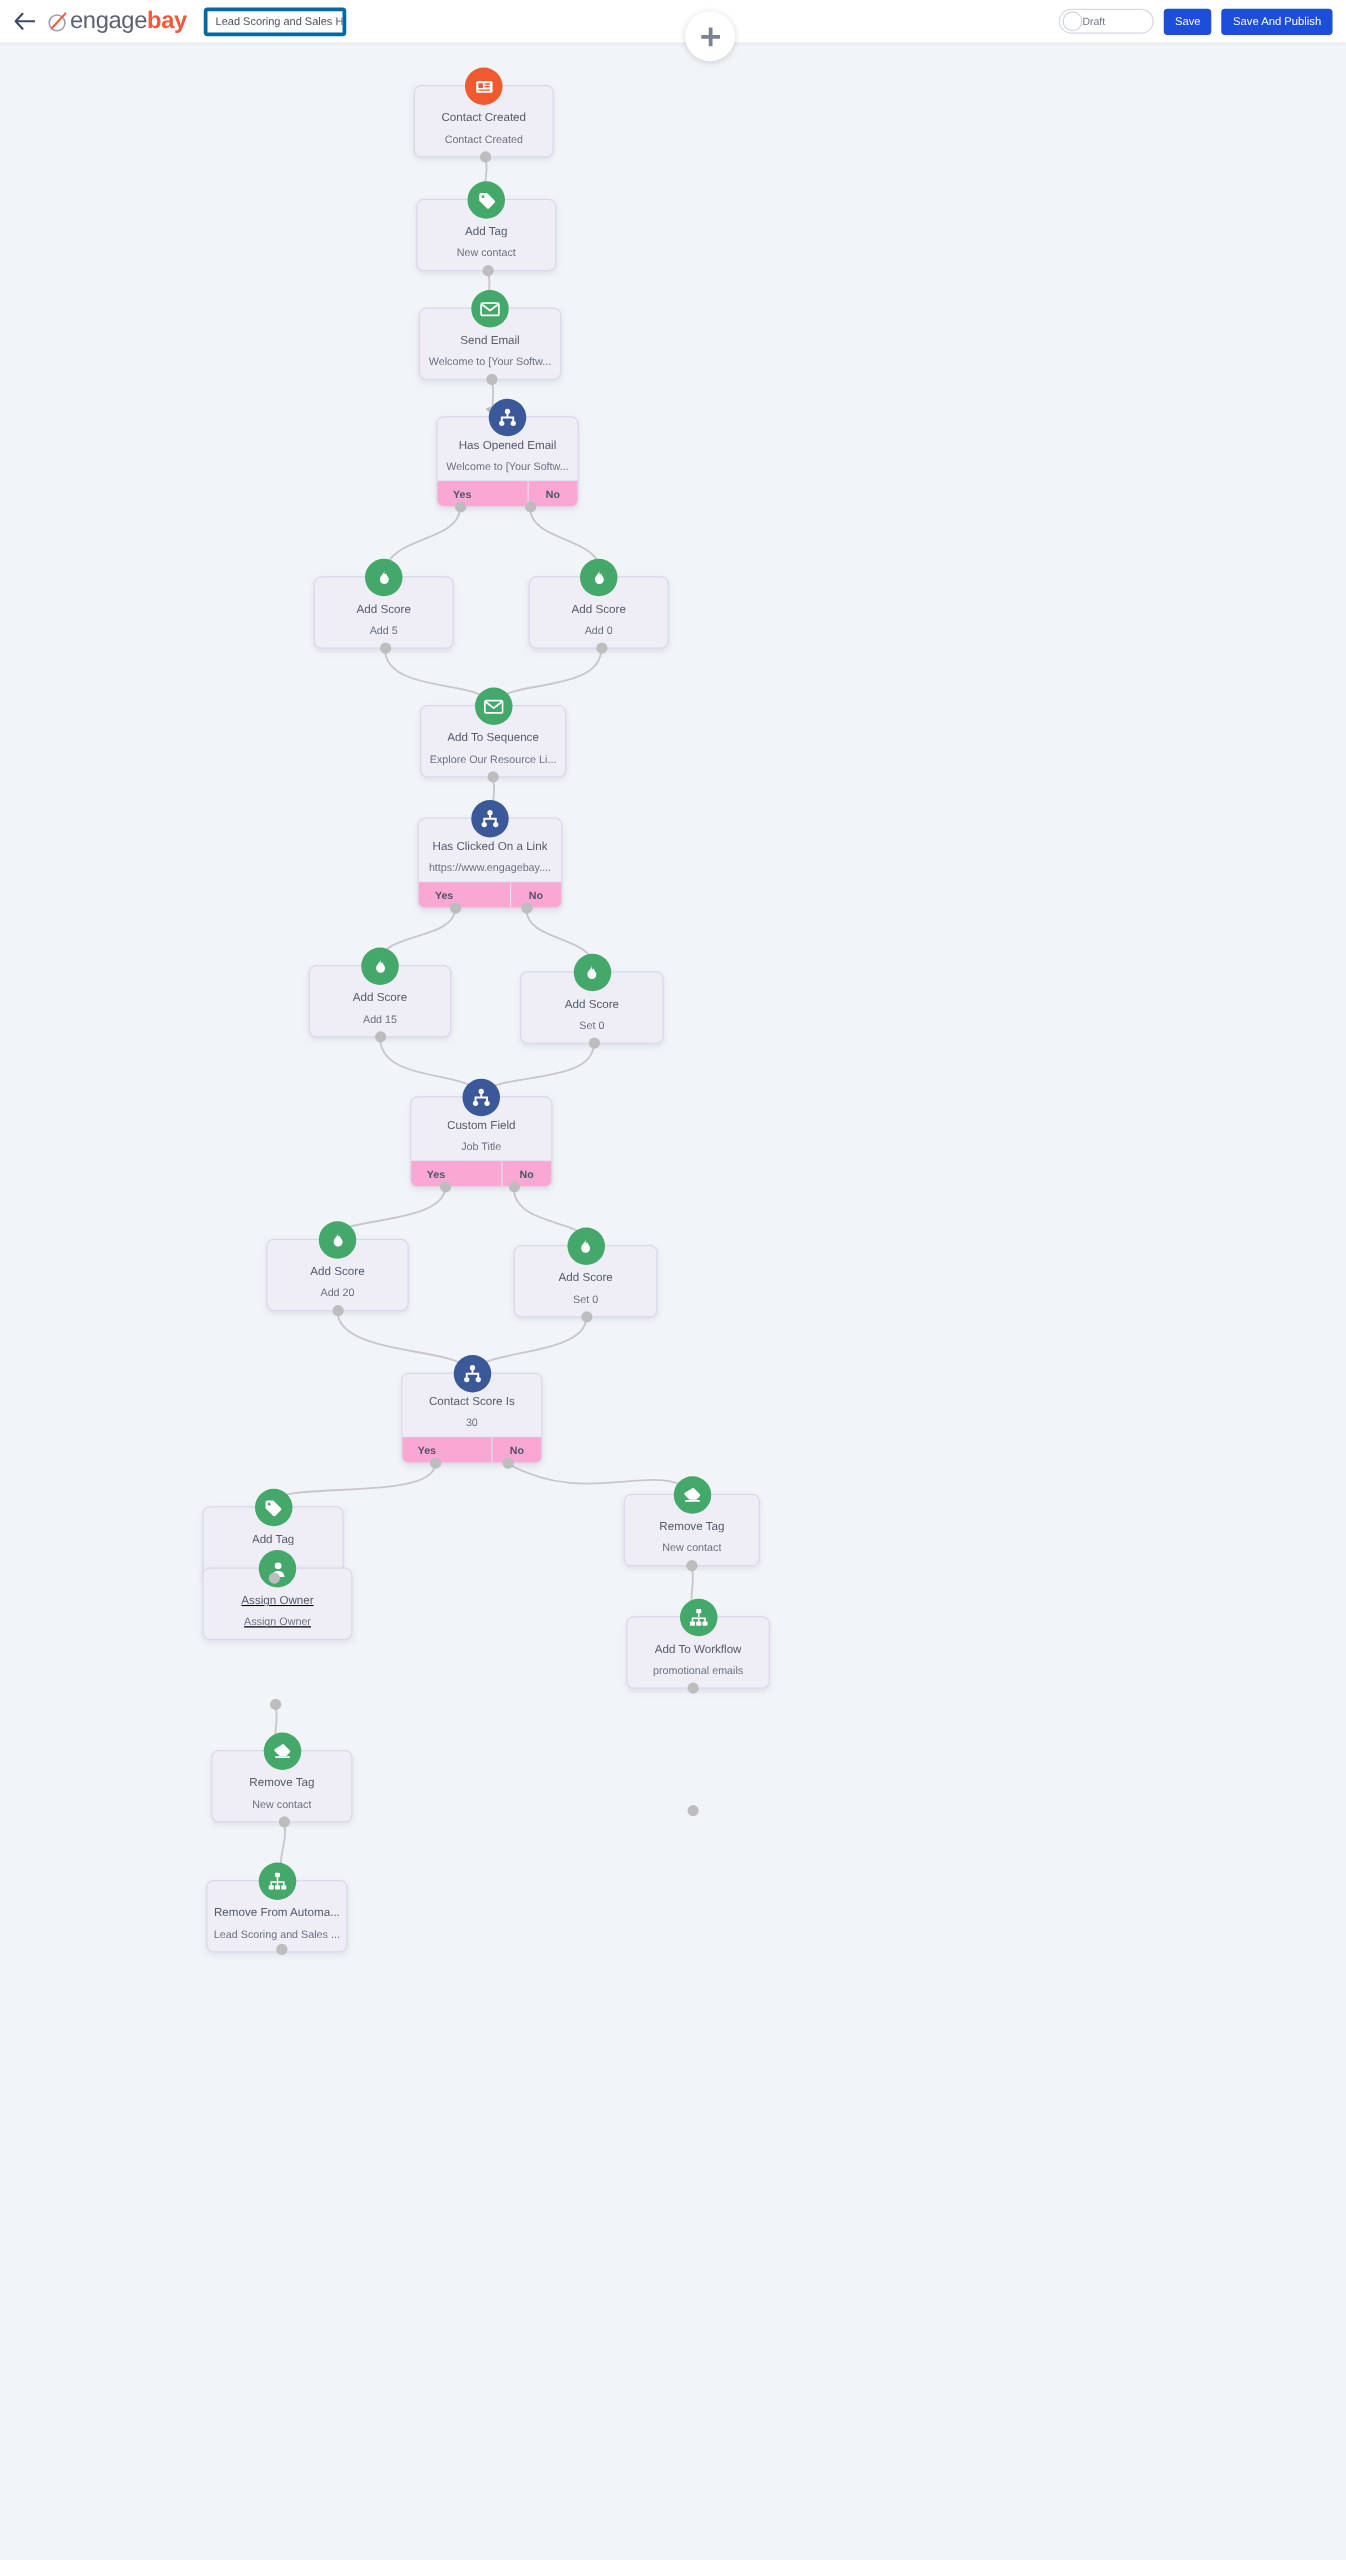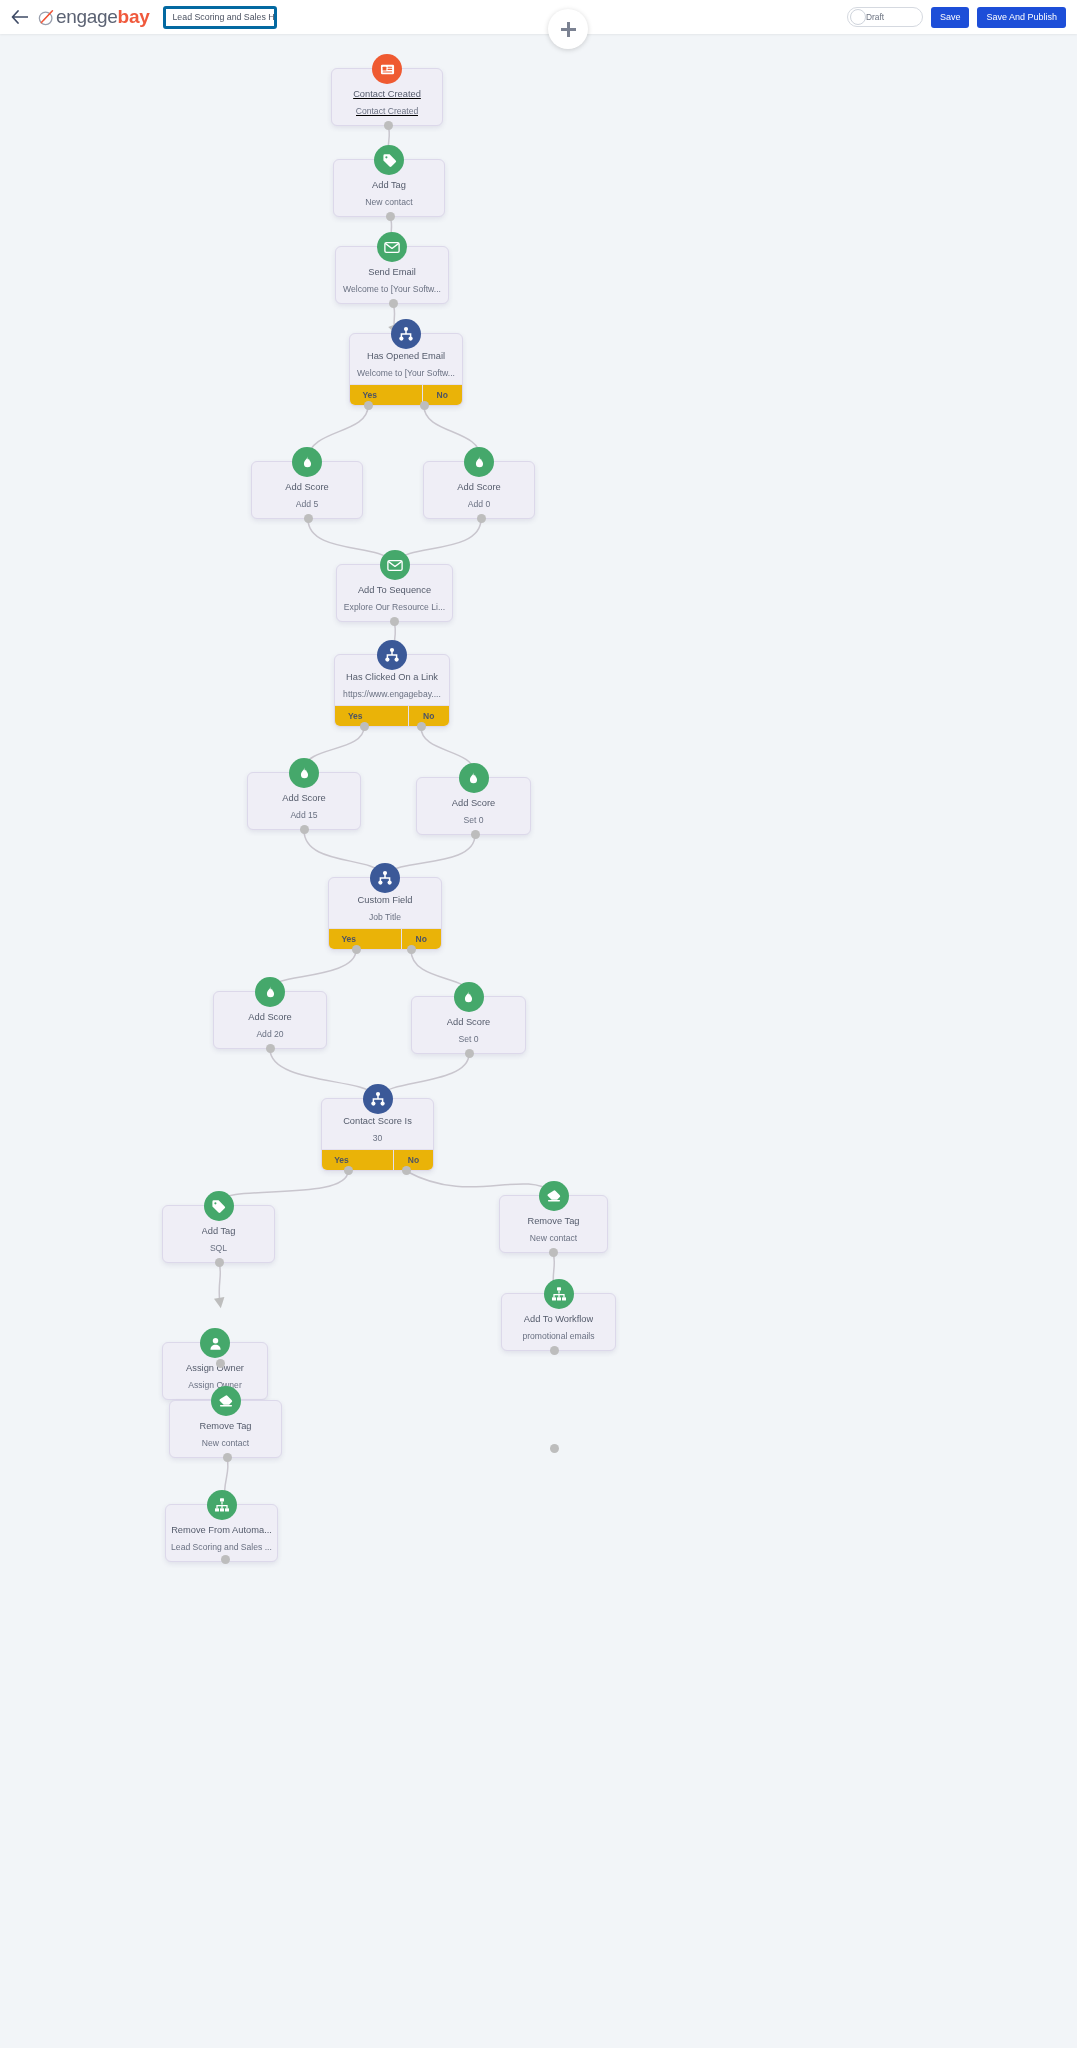--- a/index.html
+++ b/index.html
@@ -125,21 +125,21 @@
   }
   .node-sub {
     font-size: 8.6px; color: #6a7182;
     text-align: center; margin-top: 8px; line-height: 1.1;
     white-space: nowrap; overflow: hidden; text-overflow: ellipsis;
     max-width: 112px;
   }
   .node-branches {
     height: 21px;
     border-top: 1px solid #e3e0ef;
-    background: #eab308;
+    background: #f9a8d4;
     border-radius: 0 0 5px 5px;
     display: flex;
     gap: 32px;
   }
   .branch {
     flex: 1;
     display: flex; align-items: center; justify-content: center;
     font-size: 8.5px; font-weight: bold; color: #4d5464;
     cursor: pointer;
   }
@@ -251,21 +251,21 @@
 
       <path d="M553,1219 C557,1230 551,1240 554,1256"></path>
 
       <path d="M220,1330 C224,1342 218,1352 221,1363"></path>
 
       <path d="M227,1424 C231,1438 222,1450 225,1467"></path>
     </g>
   </svg>
 
   <div id="node-layer">
-      <div class="node" style="left: 331px; top: 34px; width: 112px; height: 58px; text-decoration: underline;">
+      <div class="node" style="left: 331px; top: 34px; width: 112px; height: 58px;">
         <div class="node-icon ic-orange">
           <svg width="15" height="15" viewBox="0 0 16 16" fill="none">
             <rect x="1" y="3" width="14" height="10" rx="1.3" fill="#fff"></rect>
             <rect x="2.8" y="5" width="4" height="4" rx="0.6" fill="#ef5a31"></rect>
             <rect x="8" y="5" width="5" height="1.1" rx="0.5" fill="#ef5a31"></rect>
             <rect x="8" y="7.3" width="5" height="1.1" rx="0.5" fill="#ef5a31"></rect>
             <rect x="2.8" y="10.2" width="10.2" height="1.1" rx="0.5" fill="#ef5a31"></rect>
           </svg>
         </div>
         <div class="node-body">
@@ -464,21 +464,21 @@
           <svg width="16" height="16" viewBox="0 0 18 16">
             <path d="M8.4 2.1 a1.5 1.5 0 0 1 2.1 0 l5 5 a1.5 1.5 0 0 1 0 2.1 l-3 3 H6.4 L2.1 7.9 a1.4 1.4 0 0 1 0-2 z" fill="#fff"></path>
             <rect x="2.2" y="12.4" width="13.6" height="1.7" rx="0.85" fill="#fff"></rect>
           </svg>
         </div>
         <div class="node-body">
           <div class="node-title">Remove Tag</div>
           <div class="node-sub">New contact</div>
         </div>
       </div>
-      <div class="node" style="left: 162px; top: 1308px; width: 106px; height: 58px;">
+      <div class="node" style="left: 162px; top: 1220px; width: 120px; height: 58px; text-decoration: underline;">
         <div class="node-icon ic-green">
           <svg width="15" height="15" viewBox="0 0 16 16">
             <circle cx="8" cy="5" r="2.9" fill="#fff"></circle>
             <path d="M2.6 14.6 C2.6 11.1 5 9.4 8 9.4 s5.4 1.7 5.4 5.2 z" fill="#fff"></path>
           </svg>
         </div>
         <div class="node-body">
           <div class="node-title">Assign Owner</div>
           <div class="node-sub">Assign Owner</div>
         </div>

